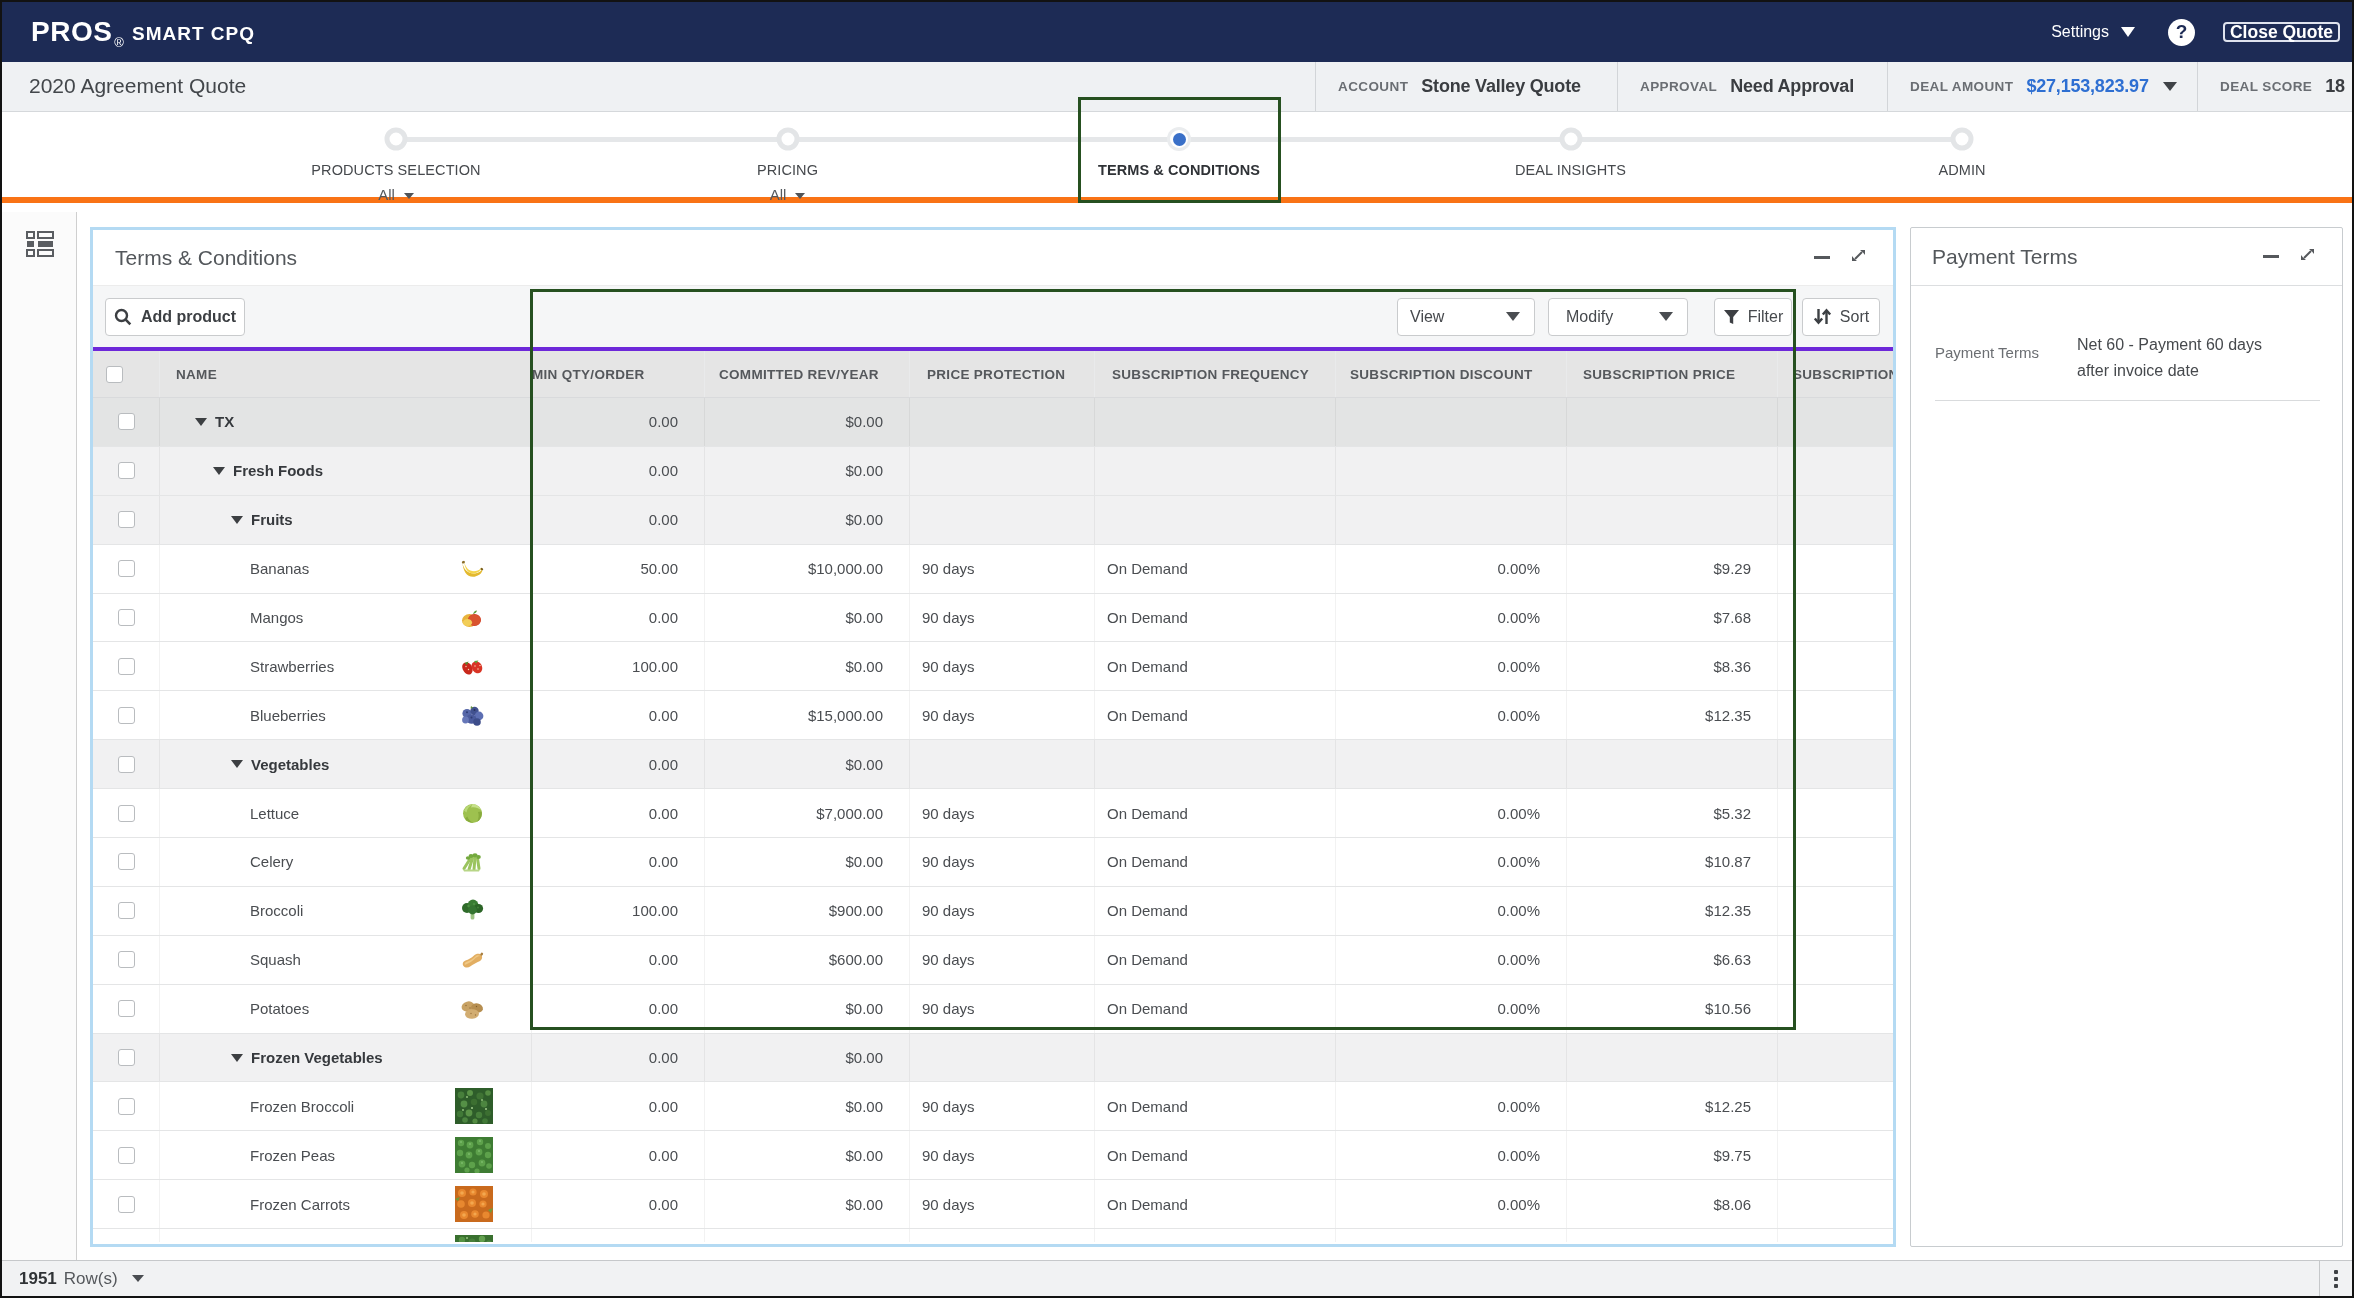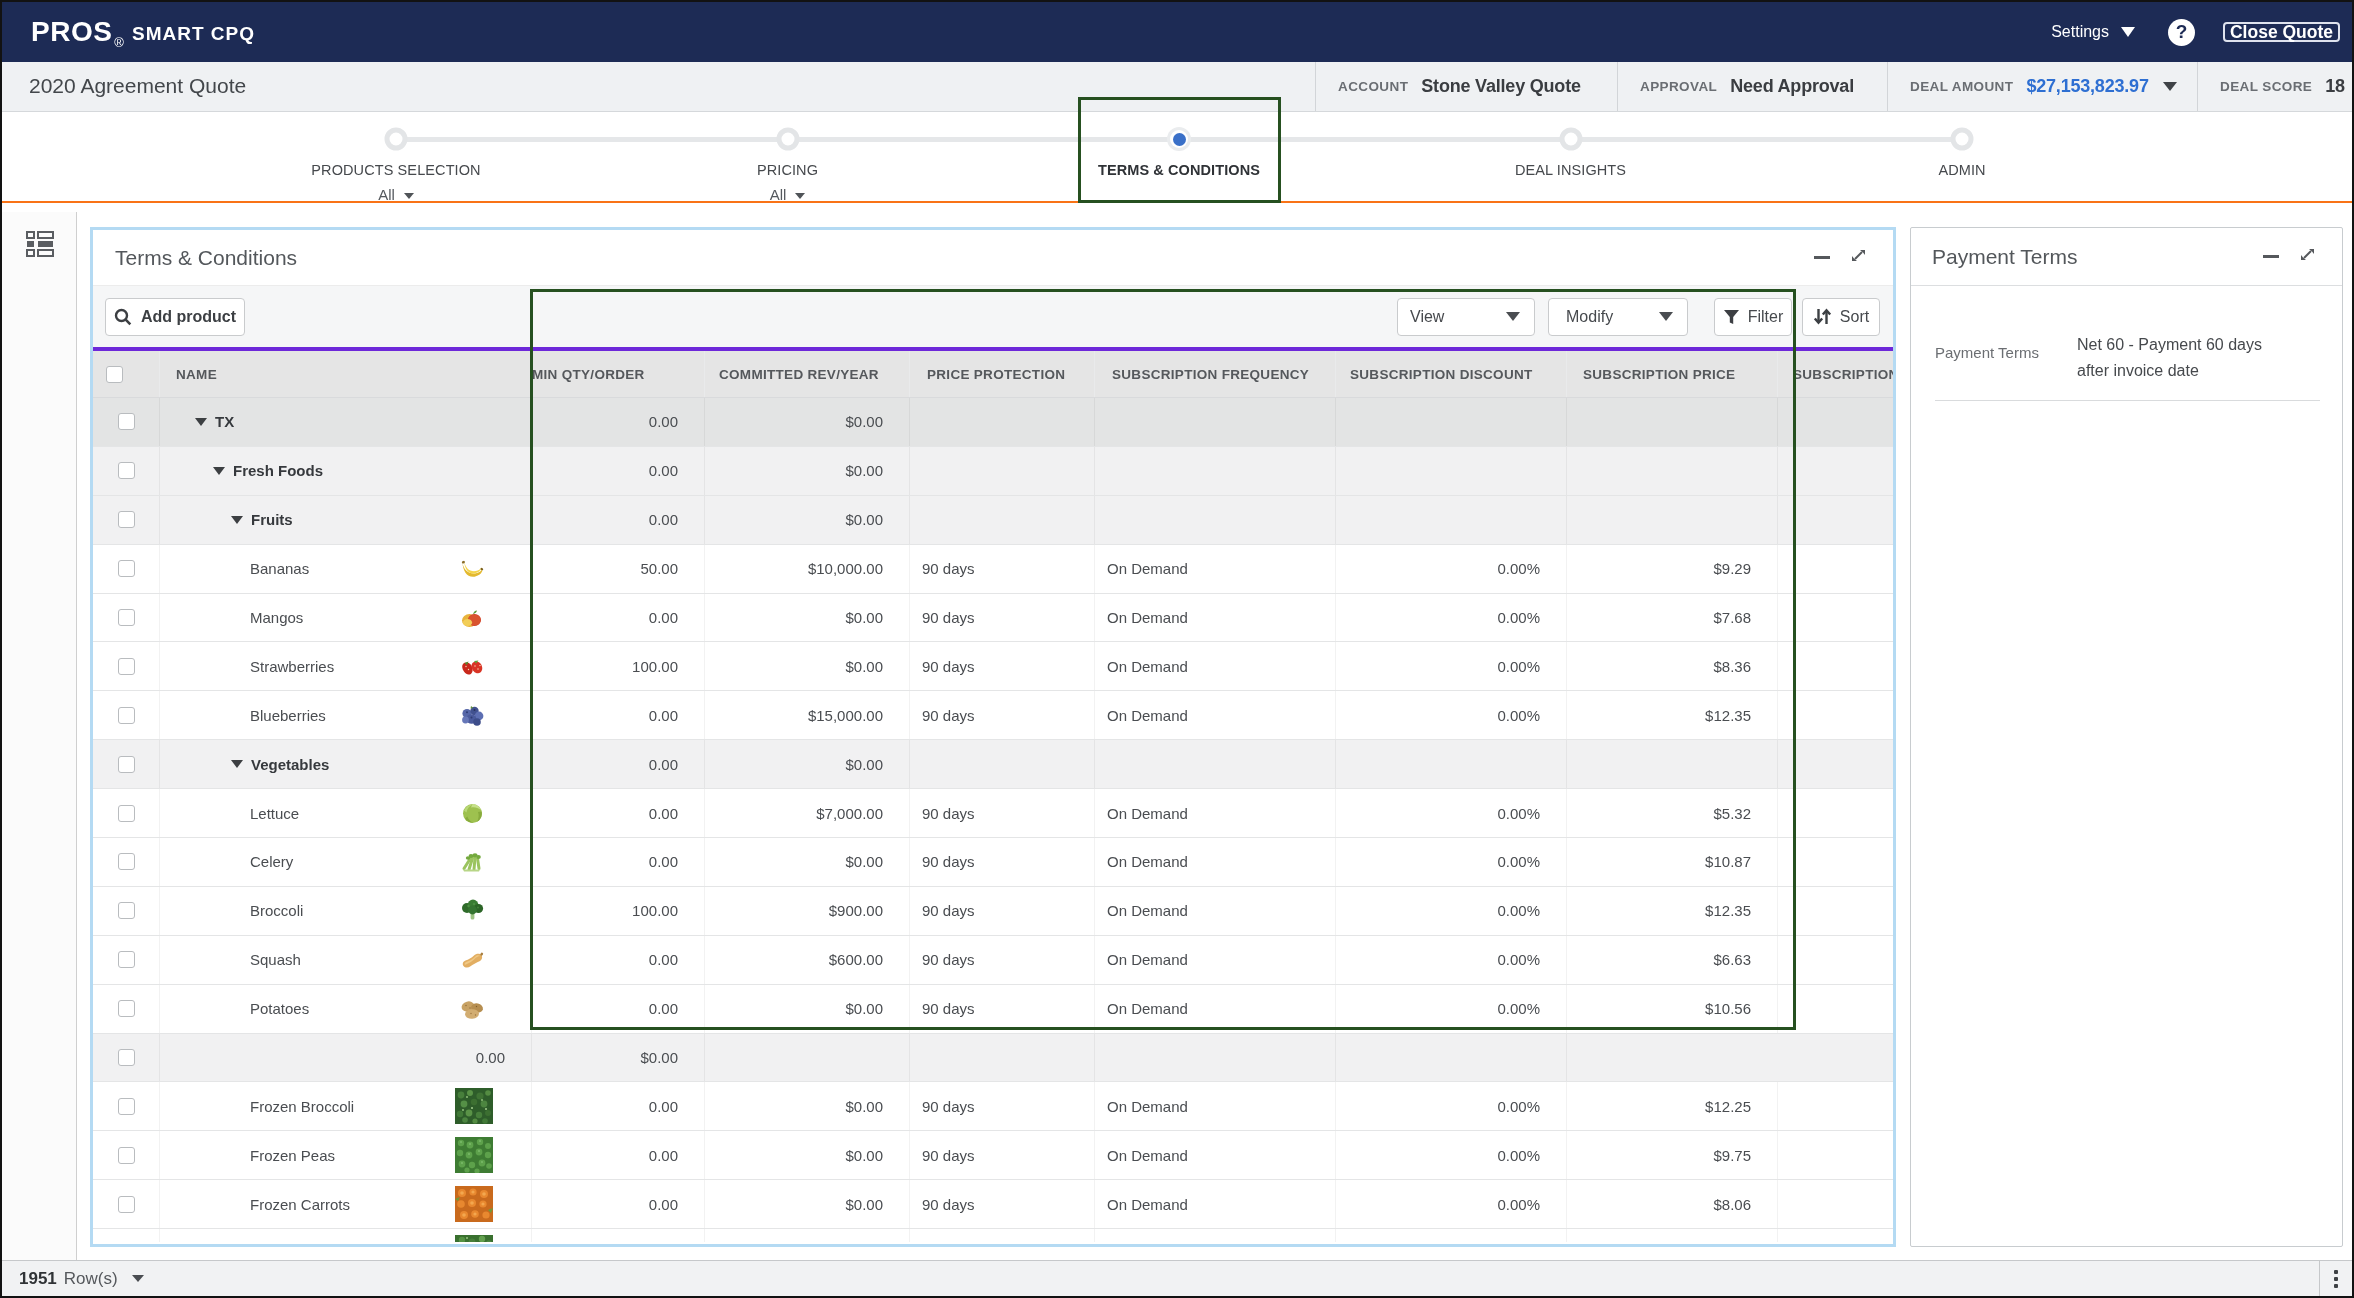--- a/index.html
+++ b/index.html
@@ -27,21 +27,21 @@
   .qfield-value { font-size:18px; font-weight:bold; color:#3a3d41; margin-left:13px; white-space:nowrap; letter-spacing:-0.2px; }
   .qfield-value.blue { color:#2e6fd2; }
   .caret-down-dark { width:0; height:0; border-left:7px solid transparent; border-right:7px solid transparent; border-top:9px solid #3f4347; margin-left:14px; }
   .q-account { left:1313px; }
   .q-approval { left:1615px; }
   .q-amount { left:1885px; }
   .q-amount .qfield-label { }
   .q-score { left:2195px; width:155px; }
 
   
-  .stepper { position:absolute; left:0; top:111px; width:2350px; height:90px; background:#fff; border-bottom:2px solid #f97316; }
+  .stepper { position:absolute; left:0; top:111px; width:2350px; height:90px; background:#fff; border-bottom:6px solid #f97316; }
   .step-line { position:absolute; left:394px; width:1566px; top:24px; height:5px; background:#e5e7e9; }
   .step { position:absolute; width:320px; top:0; text-align:center; }
   .step-dot-wrap { position:absolute; left:50%; top:26px; transform:translate(-50%,-50%); }
   .dot { width:23px; height:23px; border:5px solid #e3e5e7; border-radius:50%; background:#fff; }
   .dot-active-outer { width:24px; height:24px; border-radius:50%; background:#eaecee; display:flex; align-items:center; justify-content:center; }
   .dot-active-mid { width:18px; height:18px; border-radius:50%; background:#fff; display:flex; align-items:center; justify-content:center; }
   .dot-active-core { width:13px; height:13px; border-radius:50%; background:#3a70c8; }
   .step-label { position:absolute; top:49px; width:100%; font-size:14.5px; color:#46494d; letter-spacing:.1px; }
   .step.active .step-label { color:#2f3236; font-weight:bold; }
   .step-sub { position:absolute; top:73px; width:100%; font-size:15px; color:#55595e; }
@@ -579,20 +579,26 @@
             <div class="cell num">$0.00</div>
             <div class="cell txt">90 days</div>
             <div class="cell txt">On Demand</div>
             <div class="cell num">0.00%</div>
             <div class="cell num">$10.56</div>
             <div class="cell txt"></div>
           </div>
           <div class="row grid-row shade-light">
             <div class="cell cell-check">
               <div class="checkbox"></div>
+            </div>
+            <div class="cell name-cell" style="padding-left: 71px;">
+              <span class="group-label">
+                <span class="tri-down"></span>
+                <span>Frozen Vegetables</span>
+              </span>
             </div>
             <div class="cell num">0.00</div>
             <div class="cell num">$0.00</div>
             <div class="cell txt"></div>
             <div class="cell txt"></div>
             <div class="cell num"></div>
             <div class="cell num"></div>
             <div class="cell txt"></div>
           </div>
           <div class="row grid-row shade-white">

